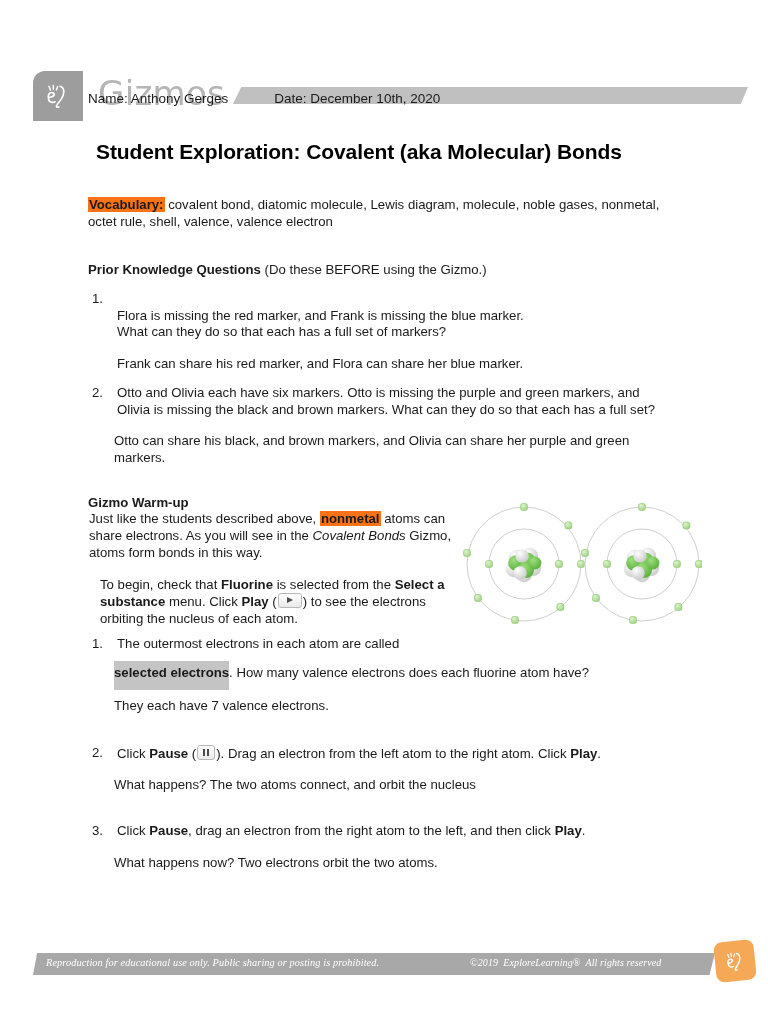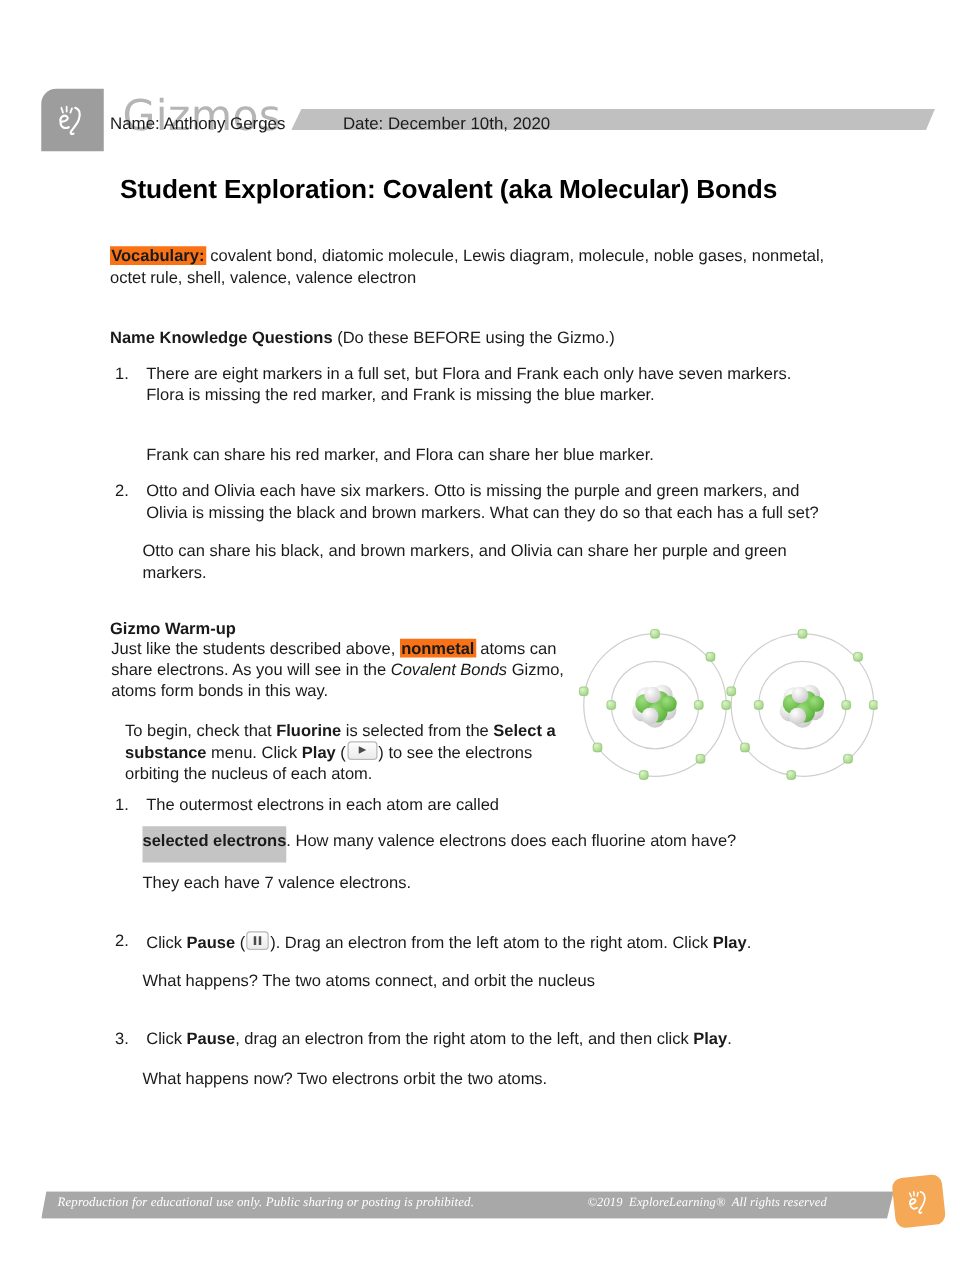--- a/index.html
+++ b/index.html
@@ -263,27 +263,28 @@
     <div class="wordmark">Gizmos</div>
     <div class="header-bar"></div>
   </div>
 
   <div class="namedate"><span>Name: Anthony Gerges</span><span class="gap"></span><span>Date: December 10th, 2020</span></div>
 
   <div class="doc-title">Student Exploration: Covalent (aka Molecular) Bonds</div>
 
   <div class="blk vocab"><b class="hl">Vocabulary:</b><span> covalent bond, diatomic molecule, Lewis diagram, molecule, noble gases, nonmetal, octet rule, shell, valence, valence electron</span></div>
 
-  <div class="blk pkq-head"><b>Name Knowledge Questions</b><span> (Do these BEFORE using the Gizmo.)</span></div>
+  <div class="blk pkq-head"><b>Prior Knowledge Questions</b><span> (Do these BEFORE using the Gizmo.)</span></div>
 
   <div class="blk q1">
     <div class="qitem">
       <span class="qnum">1.</span>
-      <span>There are eight markers in a full set, but Flora and Frank each only have seven markers.</span><br>
+      <br>
       <span>Flora is missing the red marker, and Frank is missing the blue marker.</span><br>
+      <span>What can they do so that each has a full set of markers?</span>
     </div>
   </div>
   <div class="blk a1">Frank can share his red marker, and Flora can share her blue marker.</div>
 
   <div class="blk q2">
     <div class="qitem">
       <span class="qnum">2.</span>
       <span>Otto and Olivia each have six markers. Otto is missing the purple and green markers, and</span><br>
       <span>Olivia is missing the black and brown markers. What can they do so that each has a full set?</span>
     </div>

